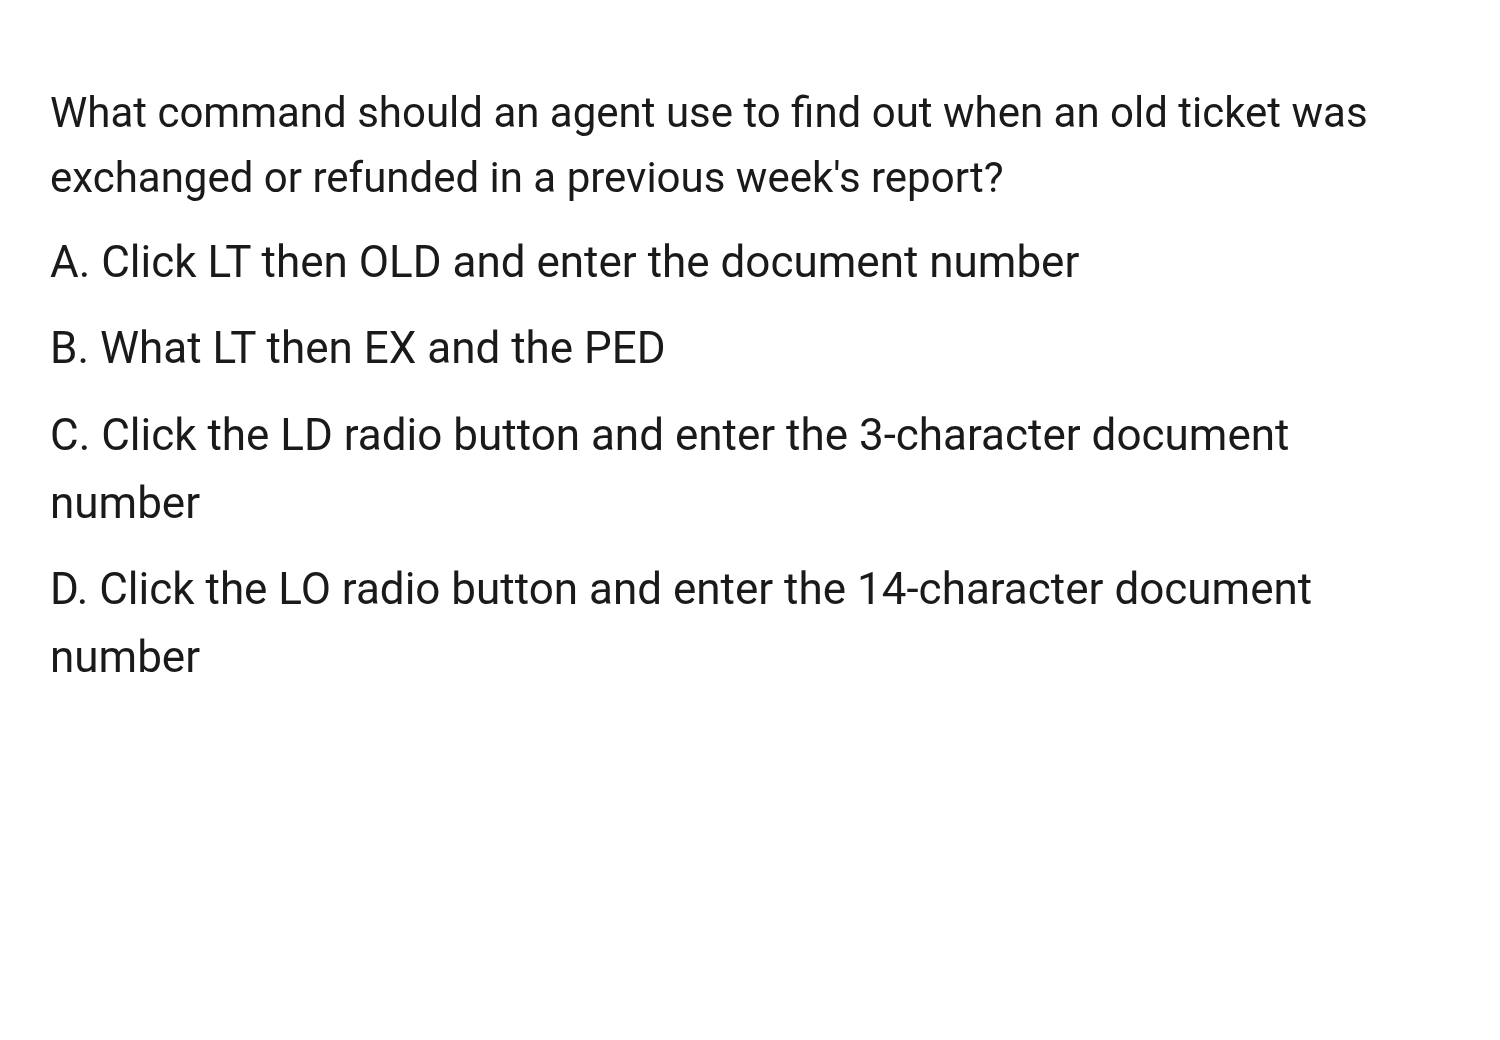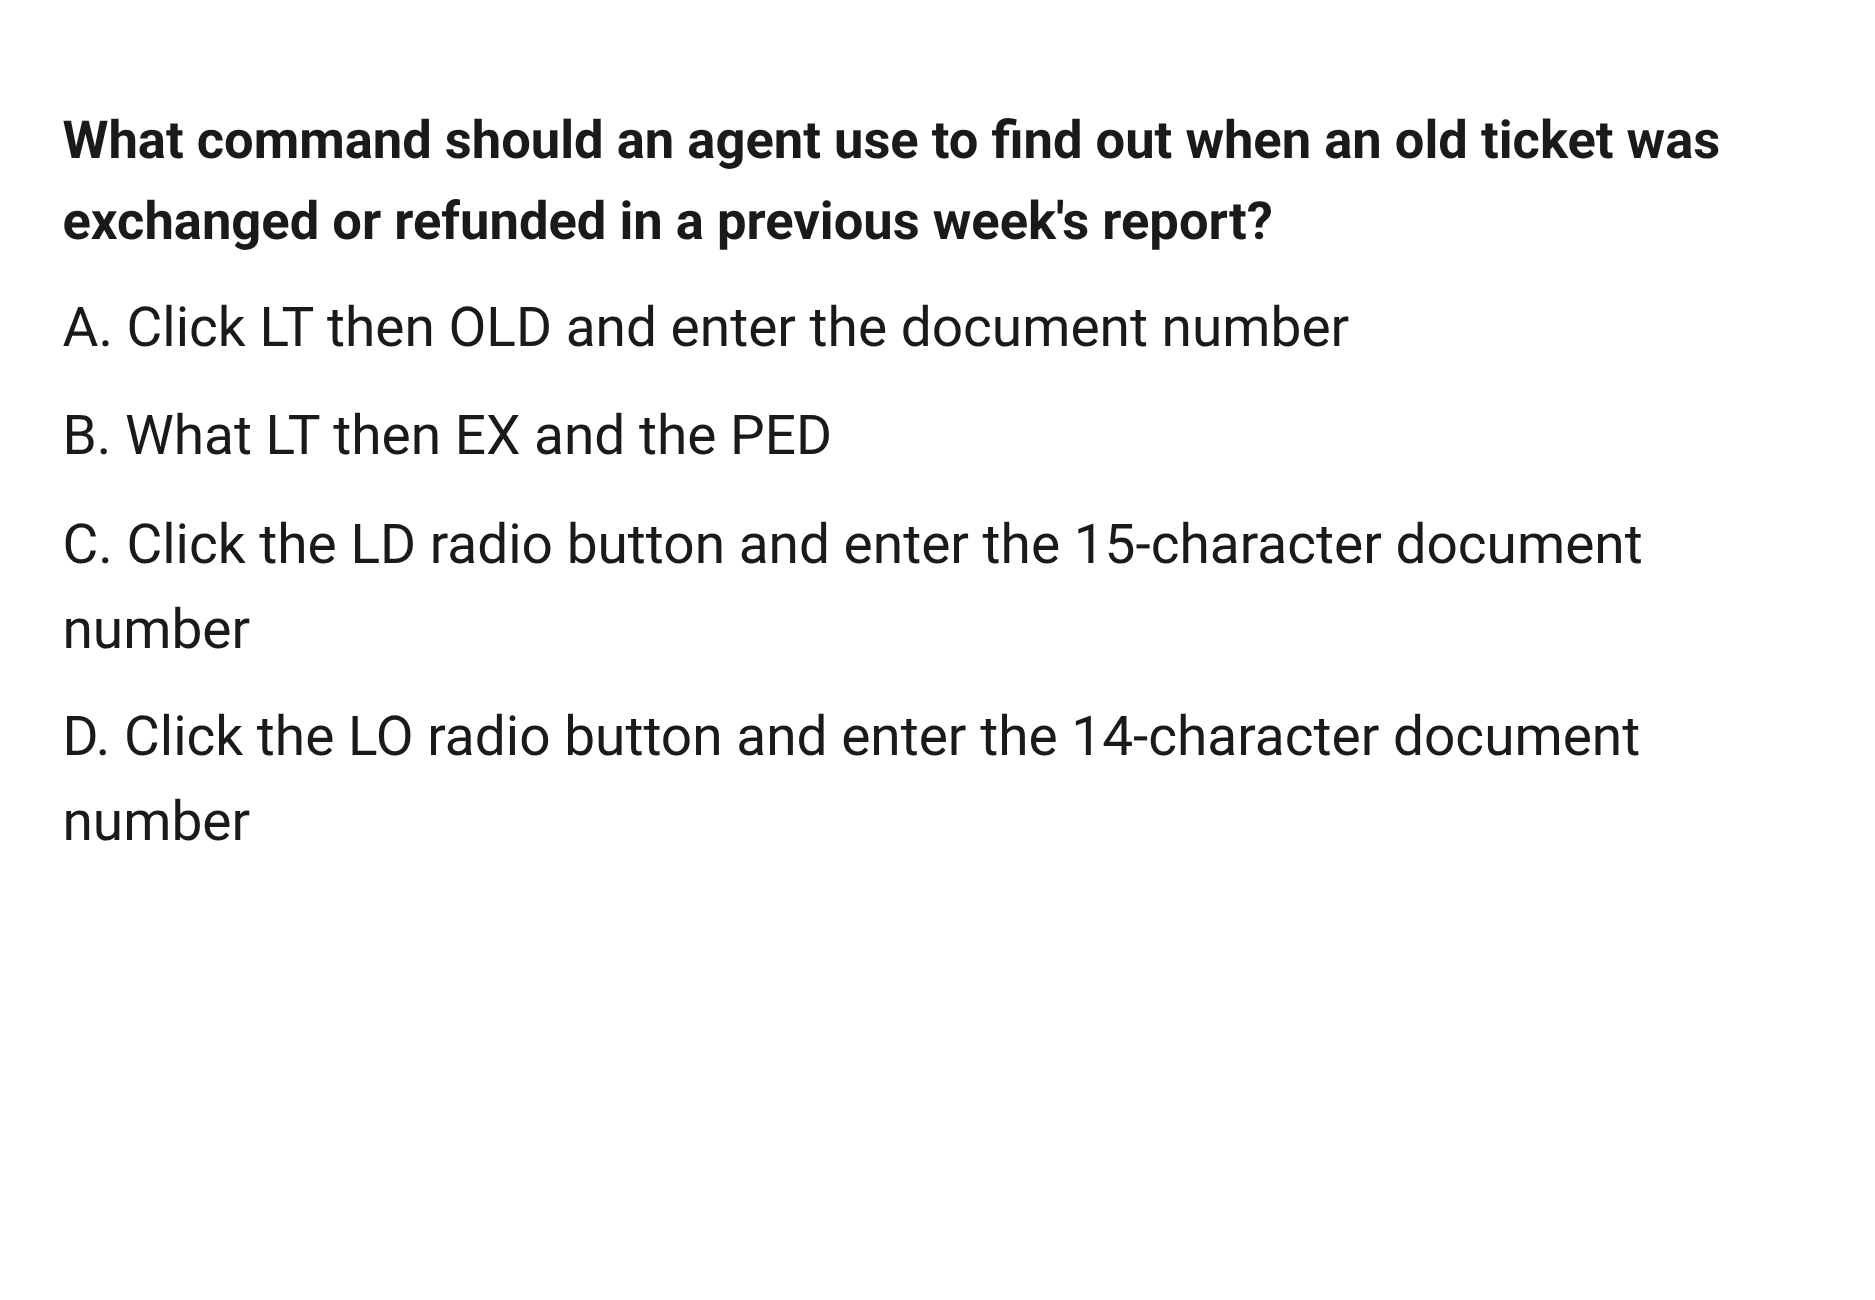--- a/index.html
+++ b/index.html
@@ -12,29 +12,29 @@
       height: 1040px;
       background: #ffffff;
       font-family: -apple-system, BlinkMacSystemFont, "Segoe UI", Roboto, Helvetica, Arial, sans-serif;
       padding: 80px 50px 50px 50px;
       color: #1a1a1a;
     }
     .question {
       font-size: 42px;
       line-height: 1.55;
       margin-bottom: 18px;
-      font-weight: 700;
+      font-weight: 400;
     }
     .option {
       font-size: 44px;
       line-height: 1.55;
       margin-bottom: 18px;
       font-weight: 400;
     }
   </style>
 </head>
 <body>
 
 <div class="question">What command should an agent use to find out when an old ticket was exchanged or refunded in a previous week's report?</div>
 <div class="option">A. Click LT then OLD and enter the document number</div>
 <div class="option">B. What LT then EX and the PED</div>
-<div class="option">C. Click the LD radio button and enter the 15-character document number</div>
+<div class="option">C. Click the LD radio button and enter the 3-character document number</div>
 <div class="option">D. Click the LO radio button and enter the 14-character document number</div>
 
 </body></html>

